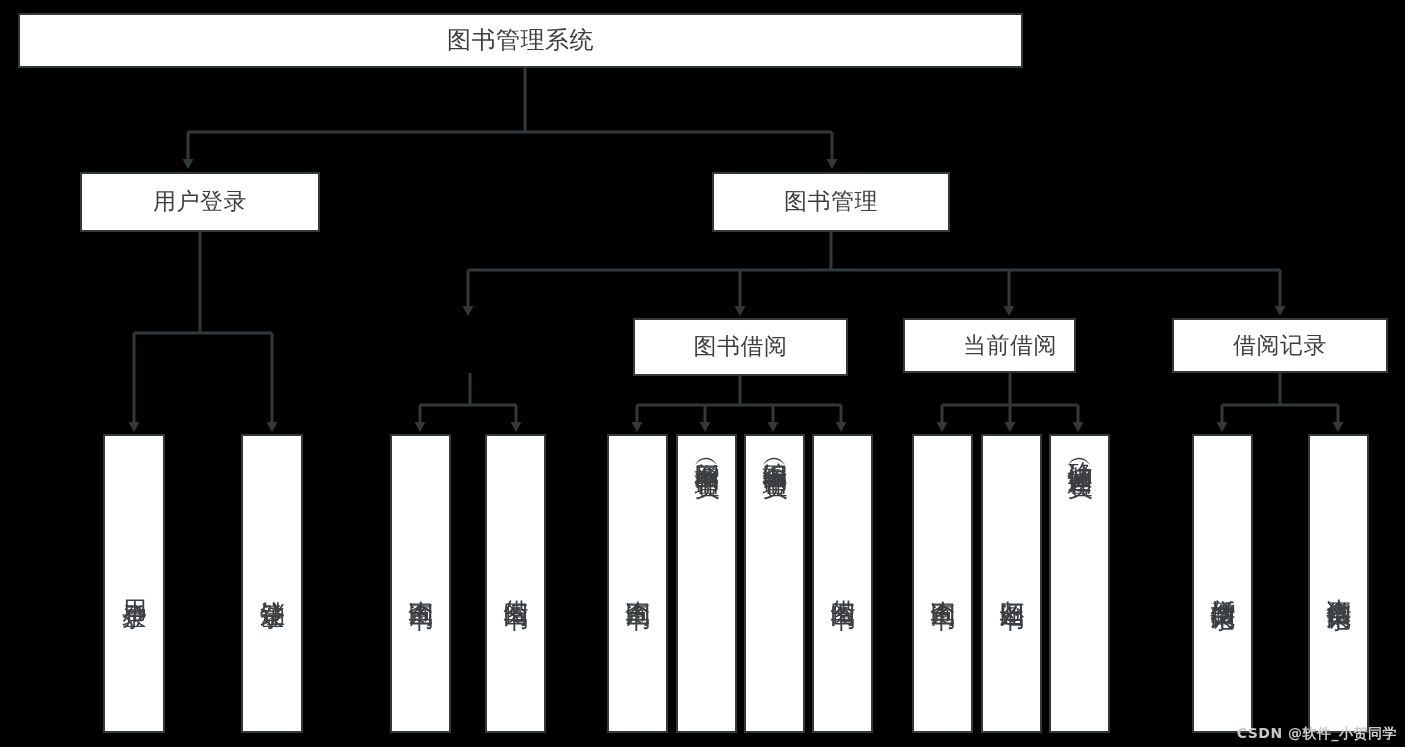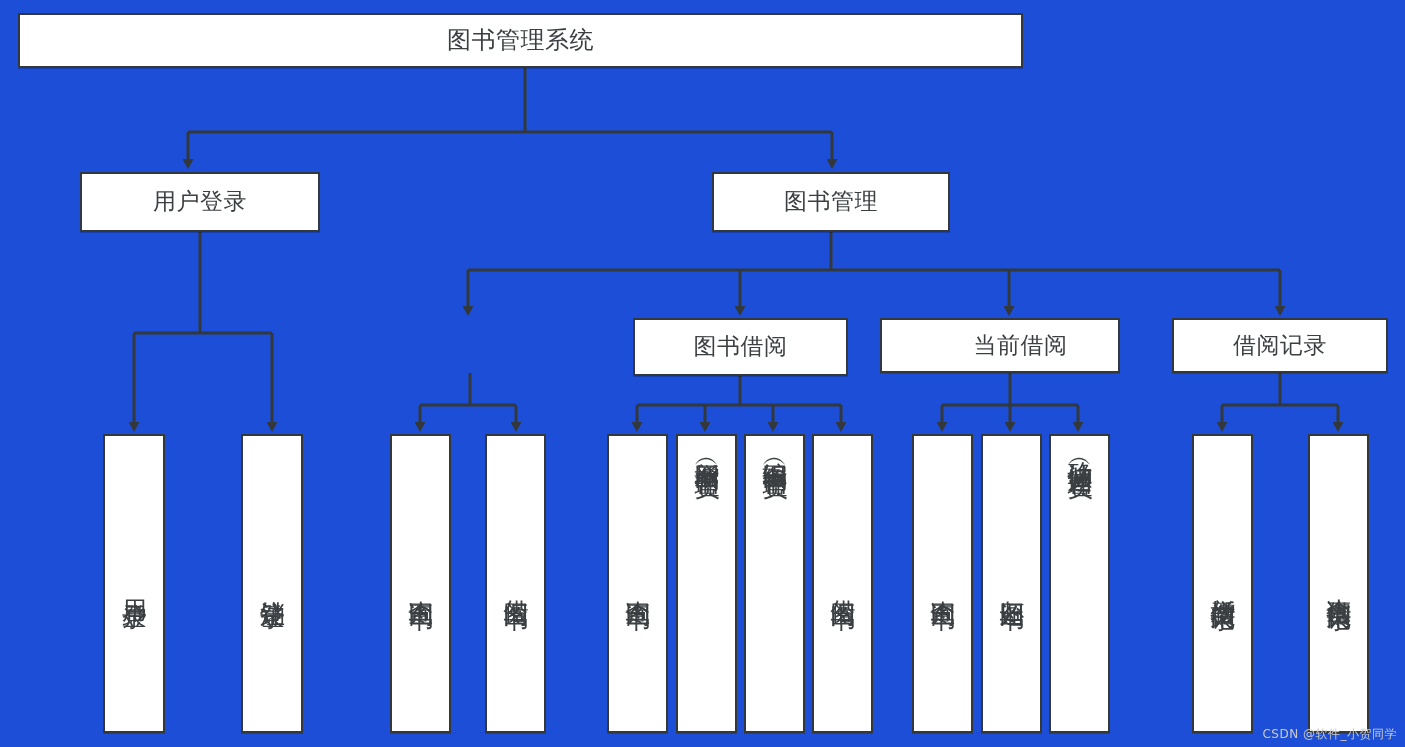--- a/index.html
+++ b/index.html
@@ -4,21 +4,21 @@
 <style>
   html, body {
     margin: 0;
     padding: 0;
     background: #ffffff;
   }
   #canvas {
     position: relative;
     width: 1405px;
     height: 747px;
-    background: #1d4ed8;
+    background: #000000;
     font-family: "DejaVu Sans", "Liberation Sans", sans-serif;
     overflow: hidden;
   }
   #edges {
     position: absolute;
     left: 0;
     top: 0;
     width: 1405px;
     height: 747px;
     pointer-events: none;
@@ -64,25 +64,26 @@
     margin: 0 auto;
   }
   .node.v.mid {
     align-items: center;
     padding-top: 0;
   }
   #watermark {
     position: absolute;
     right: 8px;
     bottom: 4px;
-    font-size: 12px;
+    font-size: 14px;
     color: #c9c9c9;
     letter-spacing: 0.5px;
     white-space: nowrap;
     font-family: "DejaVu Sans", "Liberation Sans", sans-serif;
+    font-weight: bold;
   }
 </style>
 </head>
 <body>
 
 <div id="canvas">
 
   <svg id="edges" viewBox="0 0 1405 747" xmlns="http://www.w3.org/2000/svg">
     <defs>
       <marker id="arrow" markerWidth="10" markerHeight="11" refX="1" refY="5.5" orient="auto" markerUnits="userSpaceOnUse">
@@ -140,21 +141,21 @@
   <div class="node h" style="left:80px; top:172px; width:240px; height:60px;">
     <span class="label">用户登录</span>
   </div>
   <div class="node h" style="left:712px; top:172px; width:238px; height:60px;">
     <span class="label">图书管理</span>
   </div>
 
   <div class="node h" style="left:633px; top:318px; width:215px; height:58px;">
     <span class="label">图书借阅</span>
   </div>
-  <div class="node h" style="left:880px; top:318px; width:240px; height:55px;padding-left:41px;">
+  <div class="node h" style="left:903px; top:318px; width:173px; height:55px;padding-left:41px;">
     <span class="label">当前借阅</span>
   </div>
   <div class="node h" style="left:1172px; top:318px; width:216px; height:55px;">
     <span class="label">借阅记录</span>
   </div>
 
   <div class="node v mid" style="left:103px; top:434px; width:62px; height:299px;">
     <span class="label">用户登录</span>
   </div>
   <div class="node v mid" style="left:241px; top:434px; width:62px; height:299px;">

